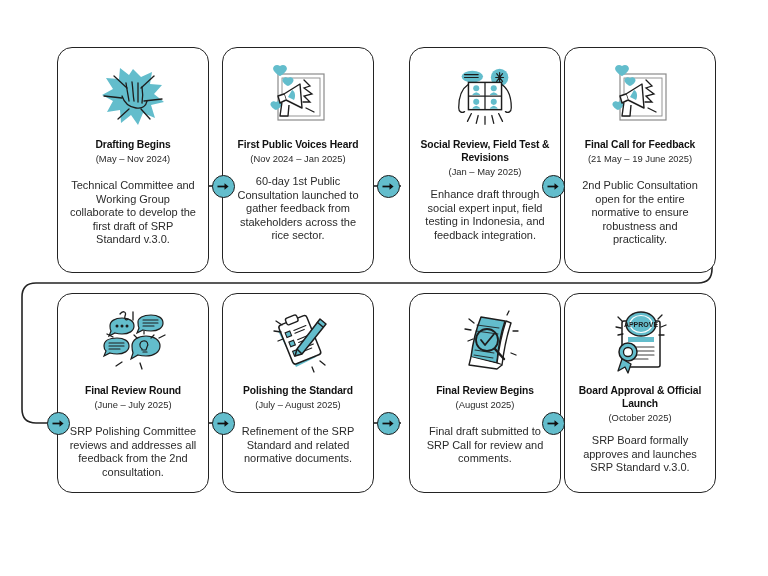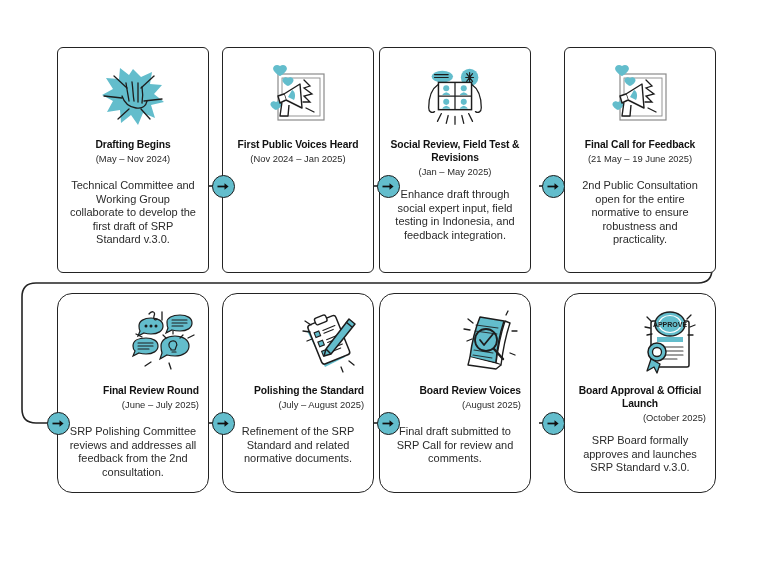--- a/index.html
+++ b/index.html
@@ -35,25 +35,25 @@
     box-sizing: border-box;
     background: #ffffff;
     border: 1.6px solid #232323;
     border-radius: 15px;
     display: flex;
     flex-direction: column;
     align-items: center;
     padding: 10px 9px 10px 9px;
     z-index: 3;
   }
-  .card.row1 { top: 47px;  width: 152px; height: 226px; border-radius: 6px; }
-  .card.row2 { top: 293px; width: 152px; height: 200px; align-items: flex-end; }
+  .card.row1 { top: 47px;  width: 152px; height: 226px; }
+  .card.row2 { top: 293px; width: 152px; height: 200px; }
   .c1 { left: 57px;  }
   .c2 { left: 222px; }
-  .c3 { left: 379px; }
+  .c3 { left: 409px; }
   .c4 { left: 564px; }
 
   .icon-wrap {
     width: 74px;
     height: 70px;
     display: flex;
     align-items: center;
     justify-content: center;
     margin-top: 4px;
     margin-bottom: 4px;
@@ -211,20 +211,21 @@
         </g>
         <path d="M30 26 C33 27 34 32 32 36 L26 33 Z" fill="#63bdcc"></path>
         <g stroke="#1d1d1d" stroke-width="1.3" fill="none" stroke-linecap="round">
           <path d="M42 16 L48 22 L42 24 L50 30 L42 32 L48 38 L41 38"></path>
           <path d="M44 44 L52 48"></path>
         </g>
       </svg>
     </div>
     <div class="card-title">First Public Voices Heard</div>
     <div class="card-date">(Nov 2024 – Jan 2025)</div>
+    <div class="card-desc">60-day 1st Public Consultation launched to gather feedback from stakeholders across the rice sector.</div>
   </div>
 
   <div class="card row1 c3 tall-title">
     <div class="icon-wrap">
       <svg width="76" height="66" viewBox="0 0 76 66">
         <ellipse cx="25" cy="12" rx="11" ry="6" fill="#63bdcc"></ellipse>
         <circle cx="53" cy="13" r="9" fill="#63bdcc"></circle>
         <g stroke="#1d1d1d" stroke-width="1.2" fill="none" stroke-linecap="round">
           <path d="M17 10 H31 M17 13 H31"></path>
           <path d="M53 8 V18 M49 13 H57 M50 9 L56 17 M56 9 L50 17"></path>
@@ -356,21 +357,21 @@
         </g>
         <circle cx="38" cy="31" r="11" fill="none" stroke="#1d1d1d" stroke-width="1.8"></circle>
         <path d="M32 31 L36 36 L45 25" fill="none" stroke="#1d1d1d" stroke-width="1.8" stroke-linecap="round" stroke-linejoin="round"></path>
         <path d="M46 40 L55 50" stroke="#1d1d1d" stroke-width="2.4" stroke-linecap="round"></path>
         <g stroke="#1d1d1d" stroke-width="1.3" fill="none" stroke-linecap="round">
           <path d="M20 10 L25 14 M16 20 L22 21 M19 32 L24 30"></path>
           <path d="M58 6 L60 2 M64 22 L69 22 M62 44 L67 46"></path>
         </g>
       </svg>
     </div>
-    <div class="card-title">Board Review Voices</div>
+    <div class="card-title">Final Review Begins</div>
     <div class="card-date">(August 2025)</div>
     <div class="card-desc">Final draft submitted to SRP Call for review and comments.</div>
   </div>
 
   <div class="card row2 c4 tall-title">
     <div class="icon-wrap">
       <svg width="72" height="68" viewBox="0 0 72 68">
         <rect x="18" y="12" width="38" height="46" rx="2" fill="#ffffff" stroke="#1d1d1d" stroke-width="1.5"></rect>
         <rect x="24" y="28" width="26" height="5" fill="#63bdcc"></rect>
         <g stroke="#1d1d1d" stroke-width="1.1" stroke-linecap="round" opacity="0.85">

